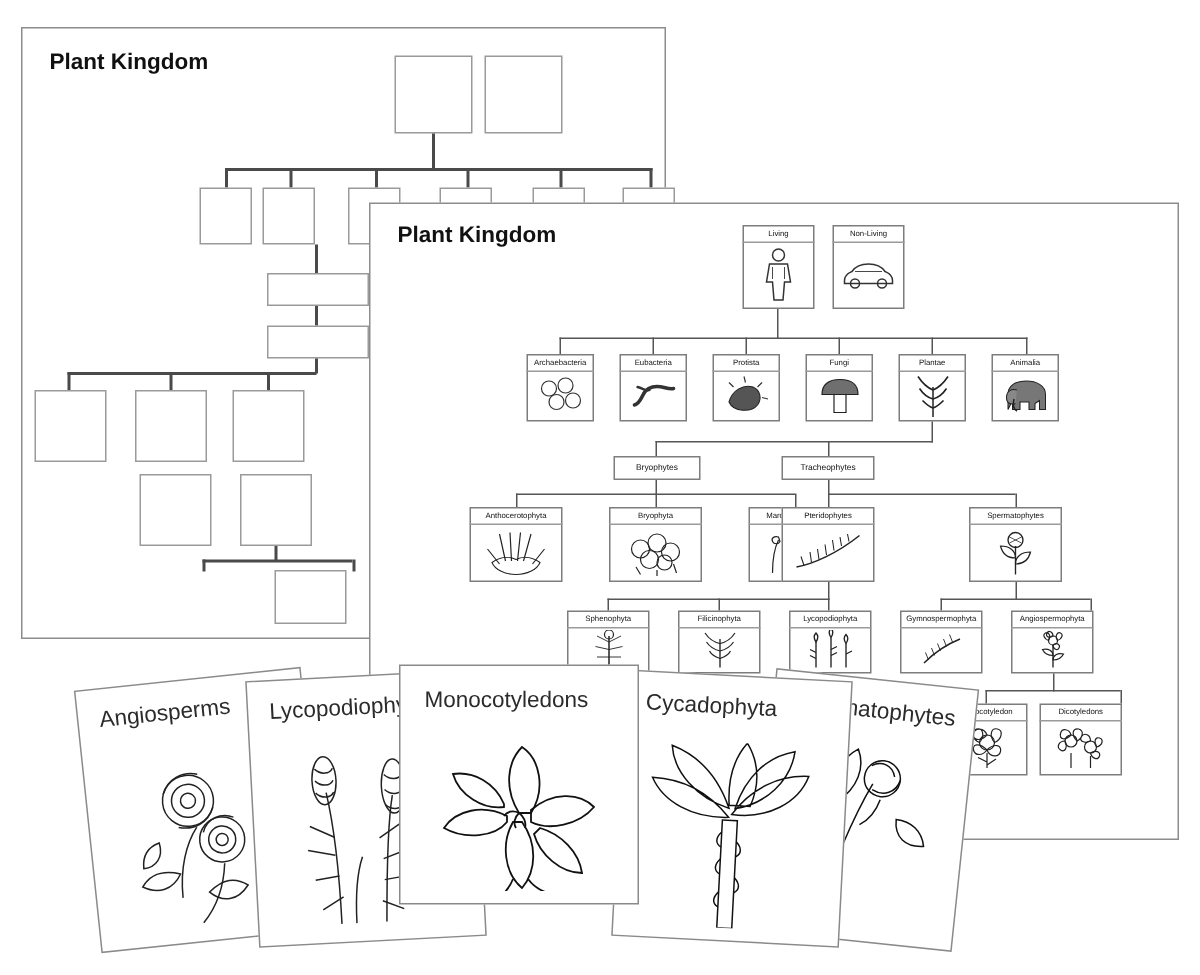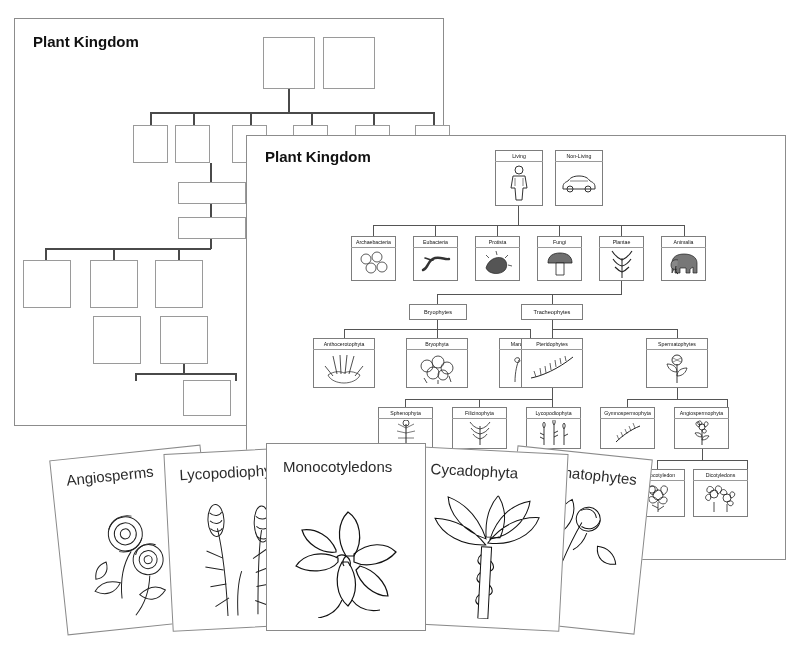--- a/index.html
+++ b/index.html
@@ -393,21 +393,21 @@
           <ellipse cx="33" cy="22" rx="8" ry="16"></ellipse>
           <ellipse cx="79" cy="28" rx="8" ry="18"></ellipse>
           <path d="M27 14c4 4 10 4 12 0M27 22c4 4 10 4 12 0M27 30c4 4 10 4 12 0M73 20c4 4 10 4 12 0M73 30c4 4 10 4 12 0M73 40c4 4 10 4 12 0"></path>
           <path d="M38 60l-16-8M38 72l-18-4M40 86l-16 2M42 100l-14 8M68 62l16-10M70 76l18-6M70 90l16-2M68 104l14 6"></path>
           <path d="M50 118c0-20 2-34 6-44"></path>
         </g>
       </svg>
   </div>
 </div>
 
-<div class="card" style="left:266px;top:443px;width:160px;height:188px;z-index:7;">
+<div class="card" style="left:266px;top:443px;width:160px;height:160px;z-index:7;">
   <div class="ctitle" style="left:16px;top:14px;">Monocotyledons</div>
   <div class="cart">
     <svg width="140" height="126" viewBox="0 0 140 126">
         <g fill="none" stroke="#111" stroke-width="1.2">
           <path d="M70 64c-10-16-8-34 2-44 12 8 16 28 6 44z"></path>
           <path d="M78 62c14-12 32-12 42-2-10 12-30 16-42 10z"></path>
           <path d="M62 66c-16-8-34-4-42 8 14 8 34 6 42-4z"></path>
           <path d="M72 70c10 14 10 32 0 44-12-10-14-30-6-44z"></path>
           <path d="M60 58c-6-14-20-22-34-20 4 14 20 24 34 22z"></path>
           <path d="M84 74c14 4 26 16 28 30-14 0-28-12-32-26z"></path>

